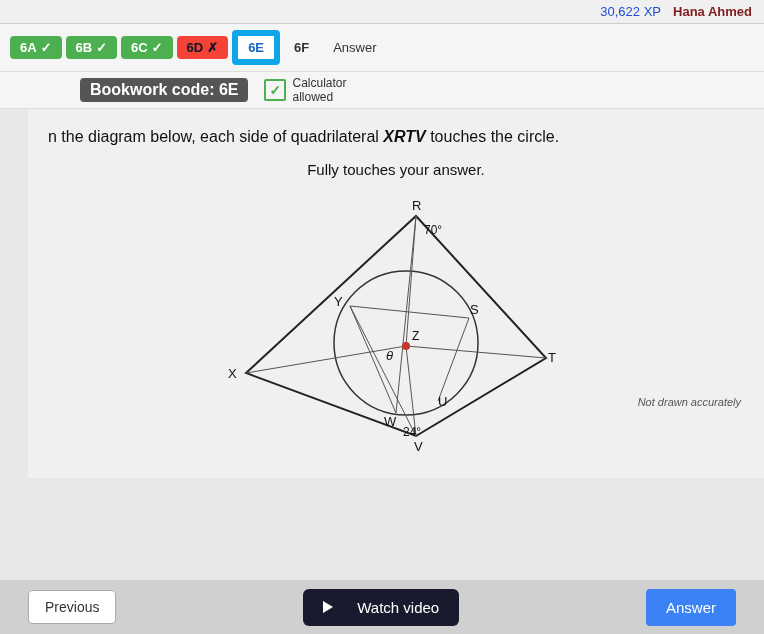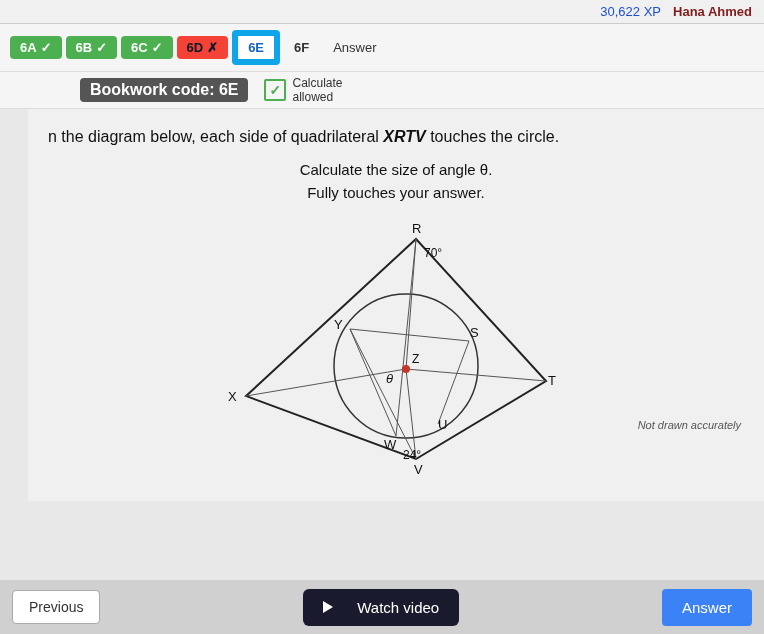--- a/index.html
+++ b/index.html
@@ -171,21 +171,21 @@
     .bottom-bar {
       position: absolute;
       bottom: 0;
       left: 0;
       right: 0;
       height: 54px;
       background: #d0d0d0;
       display: flex;
       align-items: center;
       justify-content: space-between;
-      padding: 0 12px;
+      padding: 0 28px;
     }
     .btn-previous {
       background: white;
       border: 1px solid #aaa;
       border-radius: 4px;
       padding: 8px 16px;
       font-size: 14px;
       cursor: pointer;
       color: #333;
     }
@@ -255,32 +255,29 @@
   </div>
 </div>
 
 <div class="bookwork-row">
   <div class="bookwork-badge">Bookwork code: 6E</div>
   <div class="calculator-info">
     <div class="calc-icon">
       <span class="calc-check">✓</span>
     </div>
     <div>
-      <div>Calculate</div>
+      <div>Calculator</div>
       <div>allowed</div>
     </div>
   </div>
 </div>
 
 <div class="main-content">
   <div class="question-text">
     <span>n the diagram below, each side of quadrilateral <strong>XRTV</strong> touches the circle.</span>
-  </div>
-  <div class="sub-text">
-    <span>Calculate the size of angle θ.</span>
   </div>
   <div class="sub-text2">
     <span>Fully touches your answer.</span>
   </div>
 
   <div class="diagram-area">
     <div class="diagram-svg-container">
       <svg width="420" height="275" viewBox="0 0 420 275">
 
         <circle cx="220" cy="155" r="72" fill="none" stroke="#333" stroke-width="1.5"></circle>

